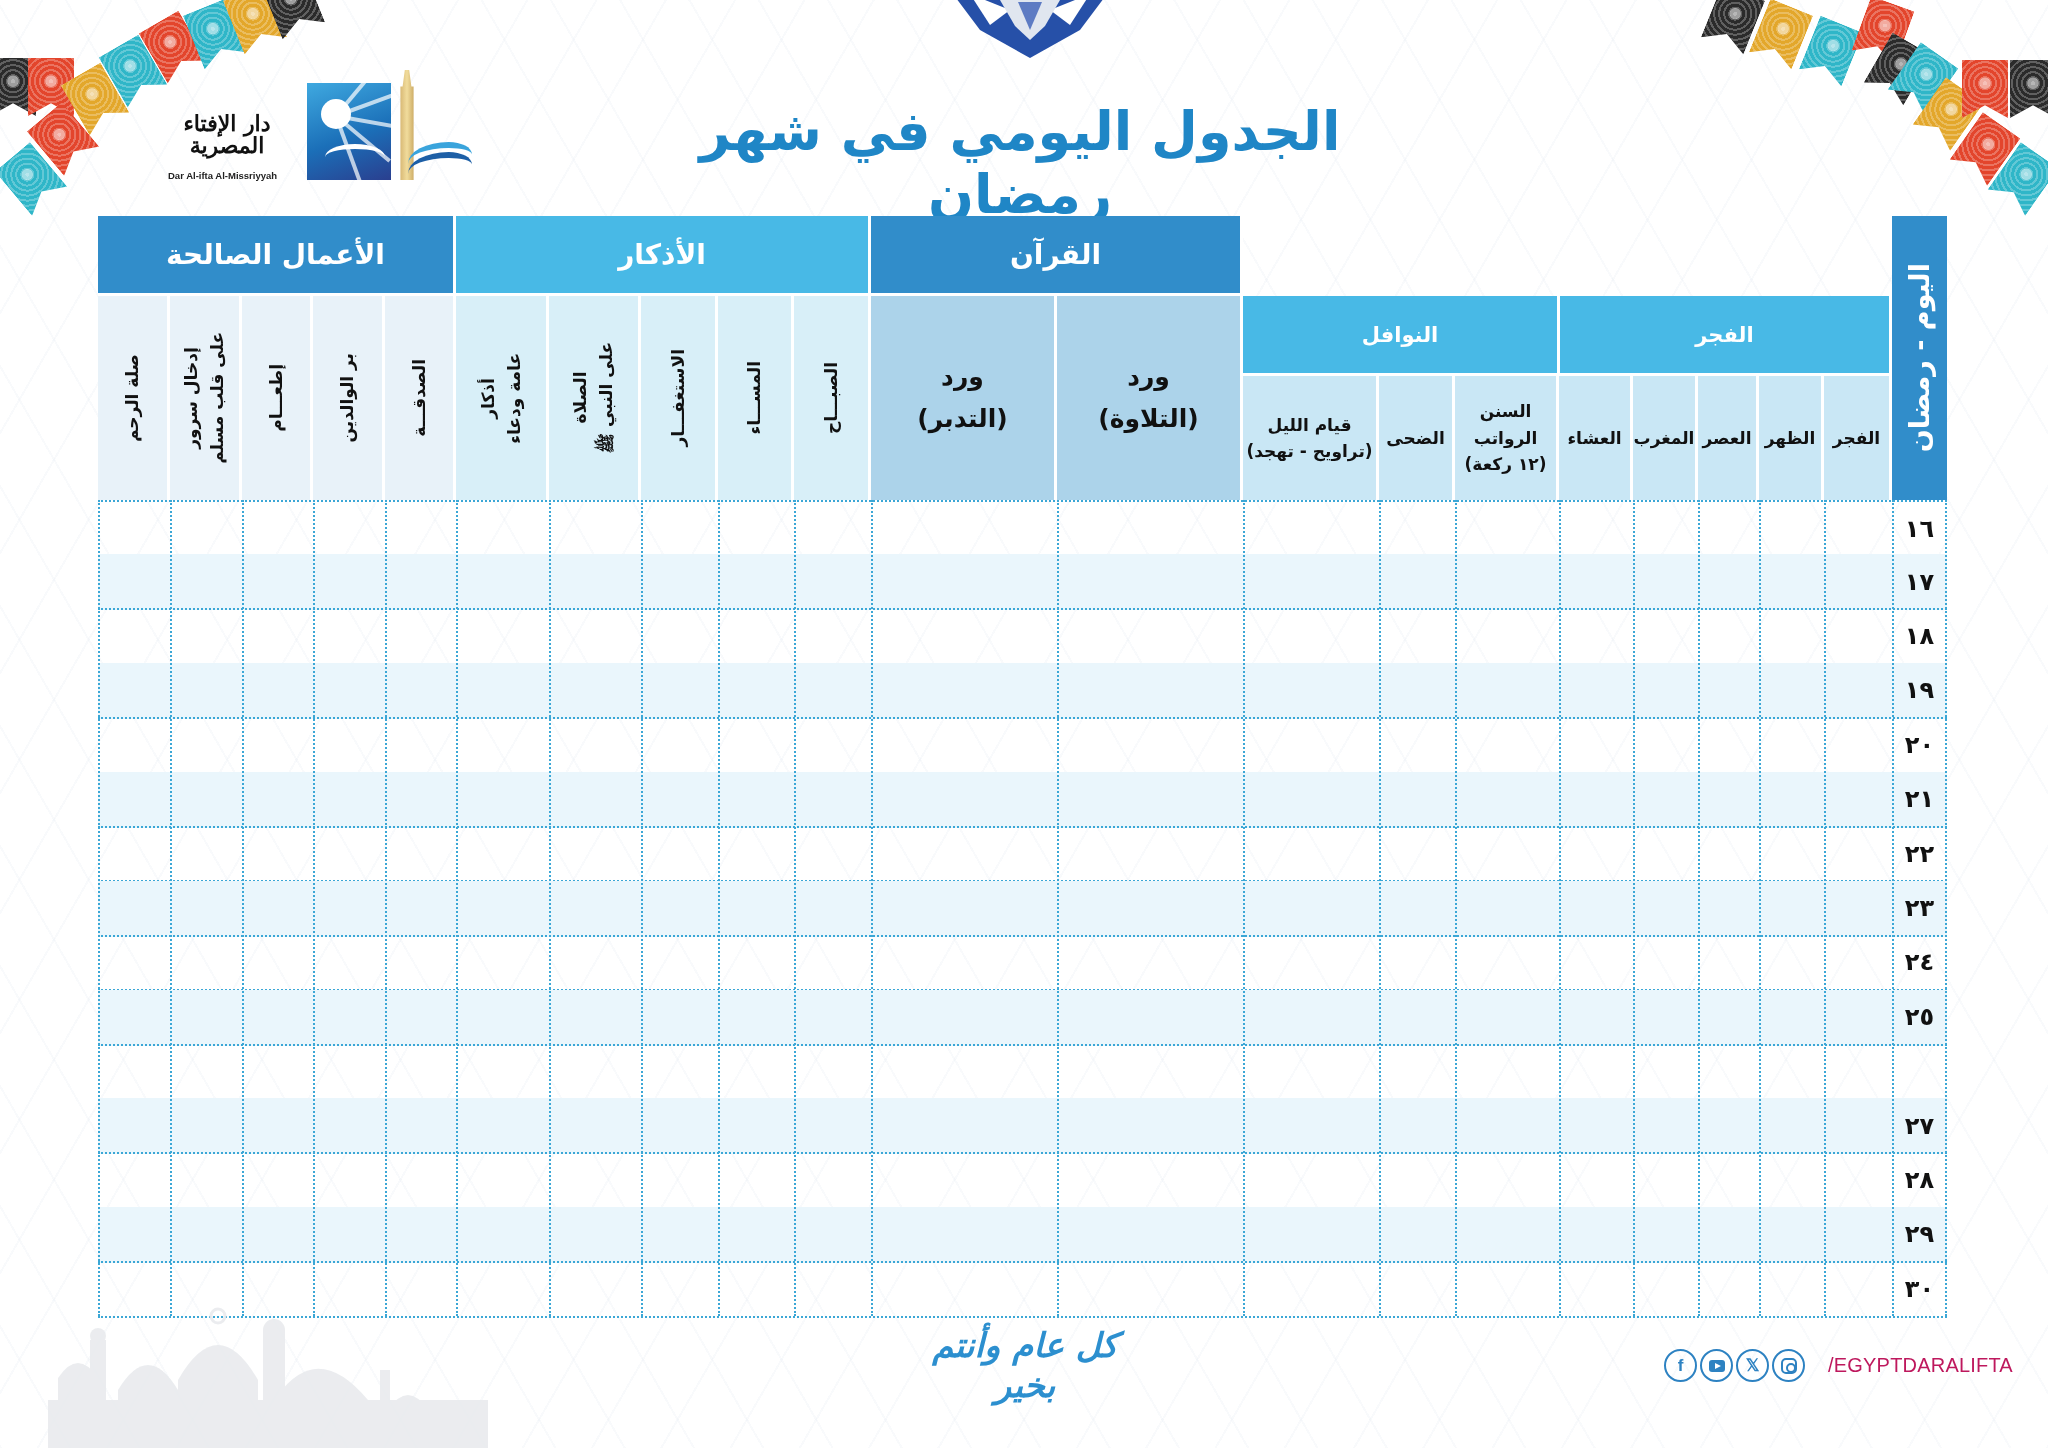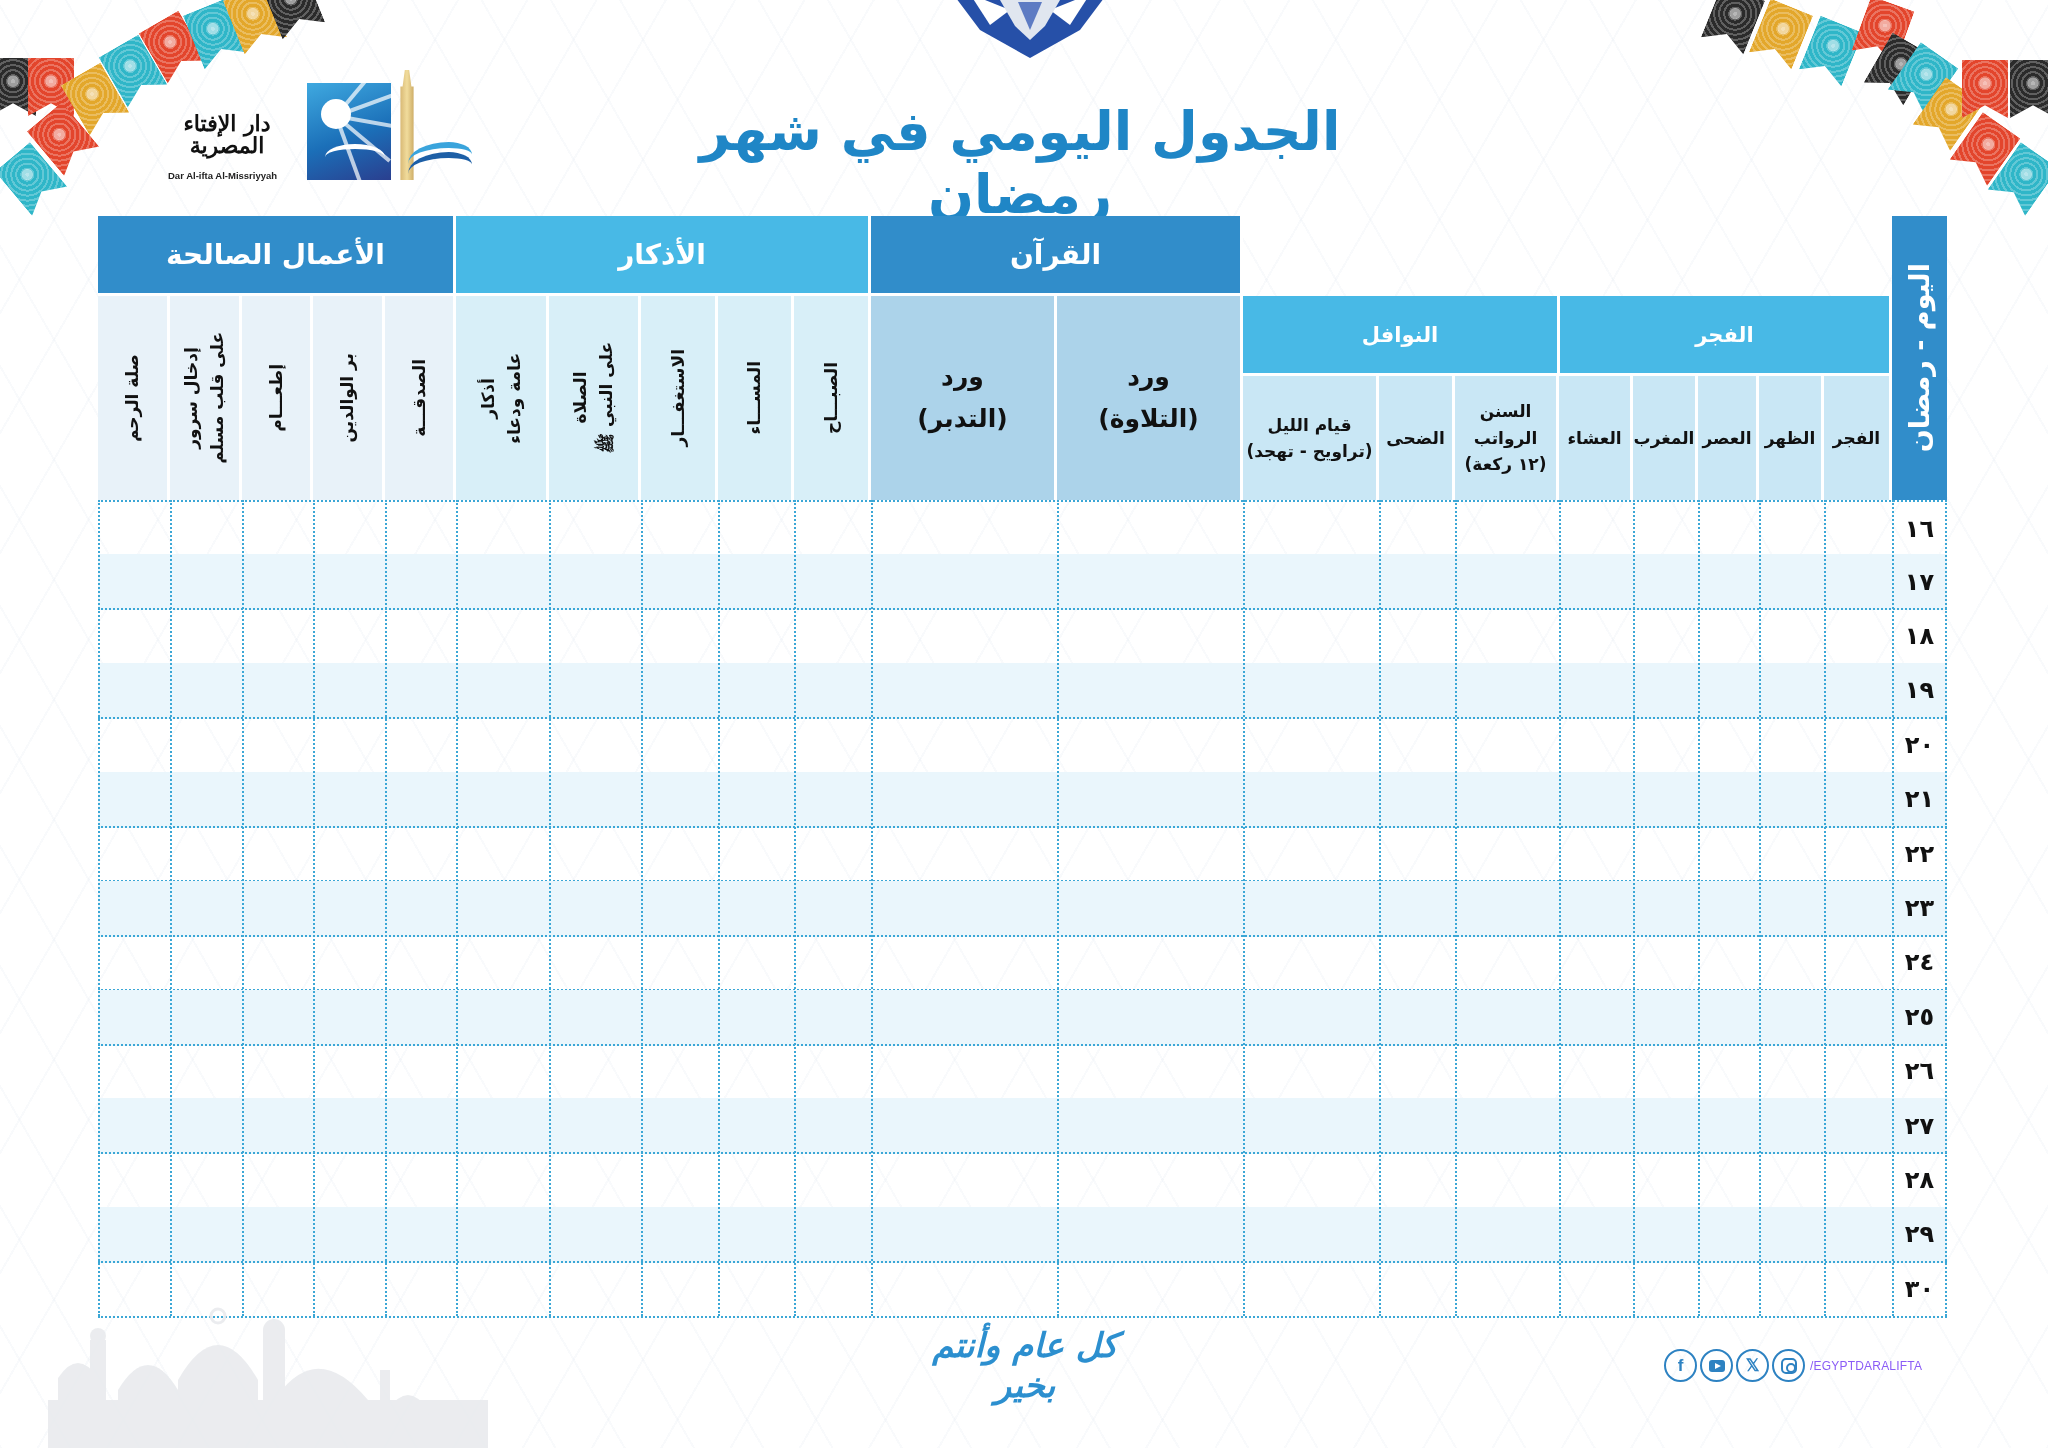--- a/index.html
+++ b/index.html
@@ -77,21 +77,21 @@
   .greeting { position: absolute; left: 920px; top: 1325px; width: 210px; text-align: center; direction: rtl;
     font-family: "DejaVu Serif", serif; font-style: italic; font-weight: bold; font-size: 34px; color: #2c8fcf; }
 
   .social { position: absolute; left: 1664px; top: 1349px; display: flex; align-items: center; gap: 3px; }
   .soc-icon { width: 33px; height: 33px; border: 2px solid #2d82c2; border-radius: 50%; display: flex; align-items: center; justify-content: center;
     color: #2d82c2; font-weight: bold; font-size: 17px; font-family: "Liberation Sans", sans-serif; }
   .yt { width: 16px; height: 12px; background: #2d82c2; border-radius: 3px; position: relative; }
   .yt::after { content: ""; position: absolute; left: 6px; top: 3px; border-left: 6px solid #fff; border-top: 3px solid transparent; border-bottom: 3px solid transparent; }
   .ig { width: 16px; height: 16px; border: 2px solid #2d82c2; border-radius: 5px; position: relative; }
   .ig::after { content: ""; position: absolute; left: 3px; top: 3px; width: 6px; height: 6px; border: 2px solid #2d82c2; border-radius: 50%; }
-  .handle { margin-left: 2px; font-family: "Liberation Sans", sans-serif; font-size: 12px; color: #8b5cf6; letter-spacing: 0.2px; }
+  .handle { margin-left: 20px; font-family: "Liberation Sans", sans-serif; font-size: 20px; color: #be185d; letter-spacing: 0.2px; }
 </style>
 </head>
 <body>
 
 <div class="bg-pattern"></div>
 
 <div class="bunting" style="left:0;top:0;width:320px;height:220px;">
   <div class="flag" style="left:-10px;top:58px;background-color:#2b2b2b;transform:rotate(0deg)"></div>
   <div class="flag" style="left:28px;top:58px;background-color:#e3452c;"></div>
   <div class="flag" style="left:72px;top:70px;background-color:#e3a72b;transform:rotate(-30deg)"></div>
@@ -254,23 +254,20 @@
         <div class="daynum">٢٢</div>
       </div>
       <div class="row alt" style="top: 380.8px;">
         <div class="daynum">٢٣</div>
       </div>
       <div class="row" style="top: 435.2px;">
         <div class="daynum">٢٤</div>
       </div>
       <div class="row alt" style="top: 489.6px;">
         <div class="daynum">٢٥</div>
-      </div>
-      <div class="row" style="top: 544px;">
-        <div class="daynum">٢٦</div>
       </div>
       <div class="row alt" style="top: 598.4px;">
         <div class="daynum">٢٧</div>
       </div>
       <div class="row" style="top: 652.8px;">
         <div class="daynum">٢٨</div>
       </div>
       <div class="row alt" style="top: 707.2px;">
         <div class="daynum">٢٩</div>
       </div>

